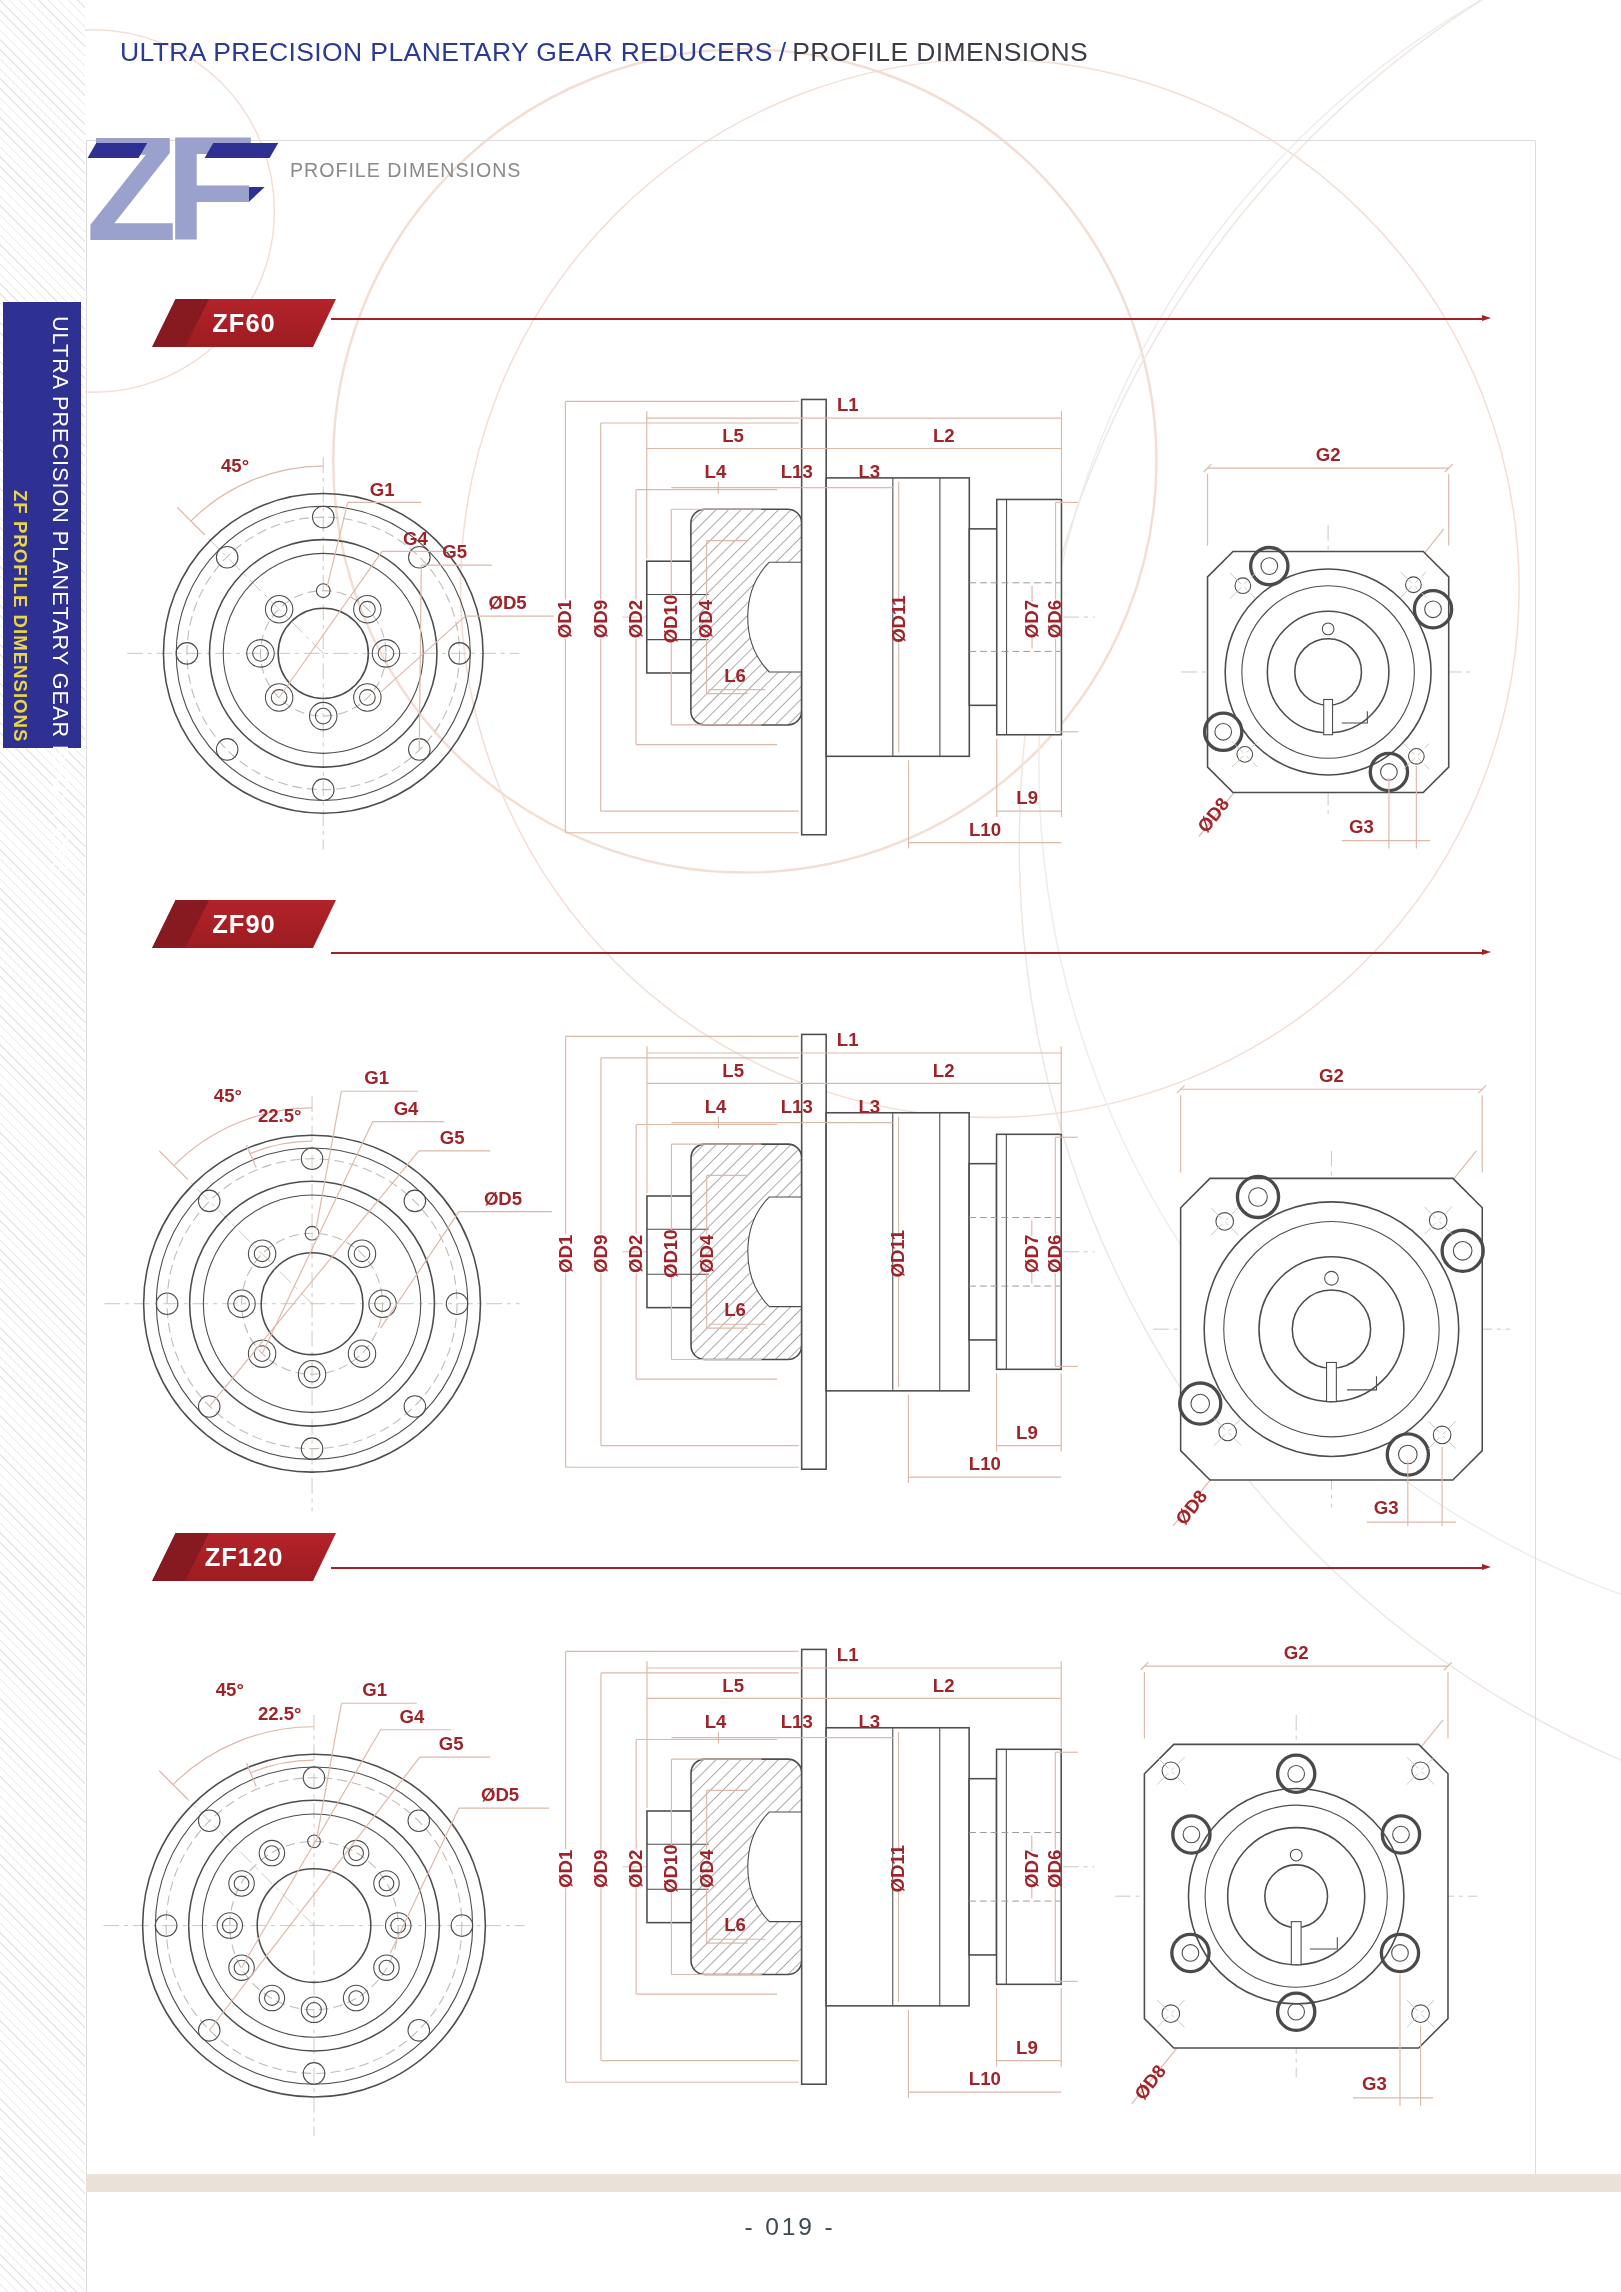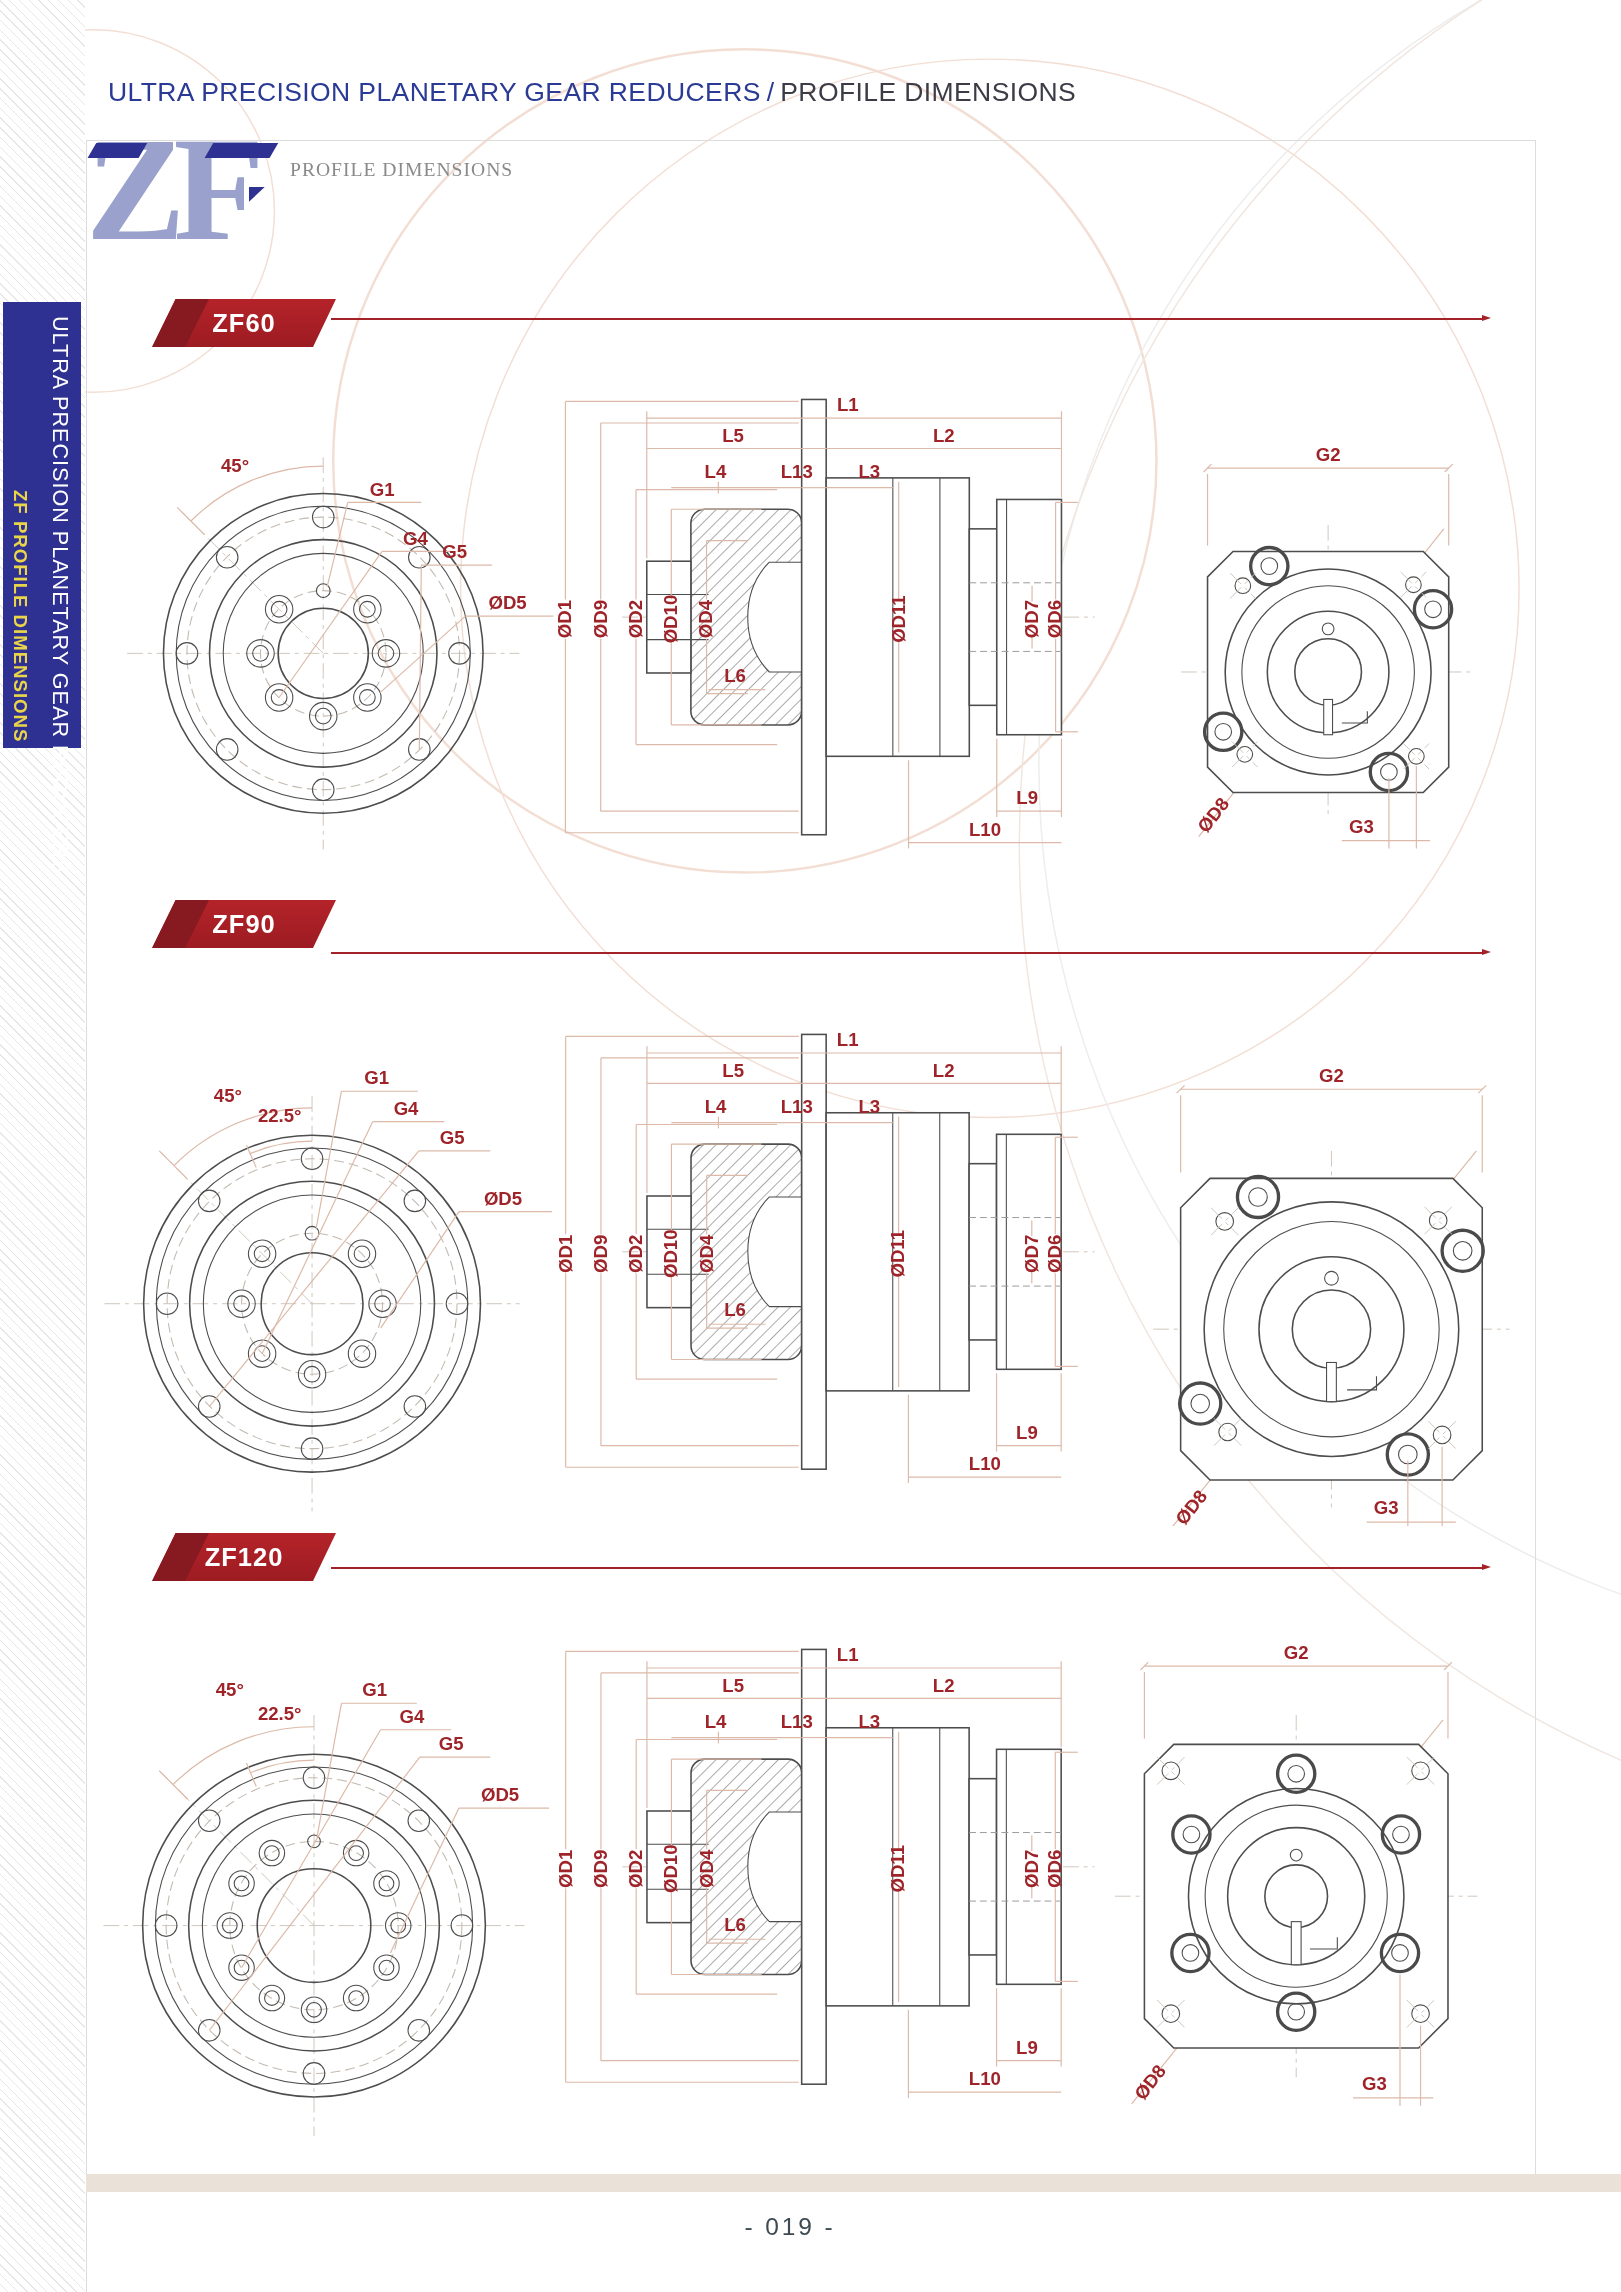--- a/index.html
+++ b/index.html
@@ -7,26 +7,26 @@
        font-family:"Liberation Sans",sans-serif;overflow:hidden;}
   
   #bg-arcs{position:absolute;left:0;top:0;z-index:0;}
   #hatch-strip{position:absolute;left:0;top:0;width:85px;height:2293px;z-index:1;
     background:repeating-linear-gradient(45deg,#ffffff 0px,#ffffff 5.9px,#e7e7e7 5.9px,#e7e7e7 6.9px);}
   #content-frame{position:absolute;left:86px;top:140px;width:1448px;height:2034px;
     border:1px solid #dcdcdc;border-bottom:none;background:transparent;z-index:1;}
   #bottom-band{position:absolute;left:86px;top:2174px;width:1535px;height:17.6px;background:#eae2d9;z-index:2;}
   #left-border-ext{position:absolute;left:86px;top:2192px;width:1px;height:101px;background:#dcdcdc;z-index:2;}
   
-  #header-title{position:absolute;left:108px;top:37px;font-size:26.5px;letter-spacing:0.4px;z-index:3;white-space:nowrap;margin-top:40px;}
+  #header-title{position:absolute;left:120px;top:37px;font-size:26.5px;letter-spacing:0.4px;z-index:3;white-space:nowrap;}
   #header-title .blue{color:#2b3a94;}
   #header-title .sep{color:#2b3a94;padding:0 5.9px;}
   #header-title .dark{color:#3c3c46;}
   
-  #logo-block{position:absolute;left:84px;top:116px;width:412px;height:157px;z-index:4;background:transparent;font-family:Liberation Serif, serif;}
+  #logo-block{position:absolute;left:84px;top:116px;width:412px;height:157px;z-index:4;background:transparent;}
   #logo-zf{position:absolute;left:2px;top:0px;font-size:149px;line-height:145px;font-weight:700;
     letter-spacing:-11.8px;color:#99a1cc;}
   .logo-bar{position:absolute;height:14.7px;background:#2e3192;transform:skewX(-30deg);}
   #logo-bar1{left:7.8px;top:26.5px;width:51px;}
   #logo-bar2{left:125px;top:26.5px;width:65px;}
   #logo-tri{position:absolute;left:165px;top:71px;width:15.7px;height:14.7px;background:#2e3192;
     clip-path:polygon(0 0,100% 0,0 100%);}
   #logo-sub{position:absolute;left:206px;top:43px;font-size:19.6px;color:#8a8a8a;letter-spacing:1px;white-space:nowrap;}
   
   #sidebar{position:absolute;left:2.9px;top:302px;width:78px;height:446px;background:#2e3192;z-index:5;}

